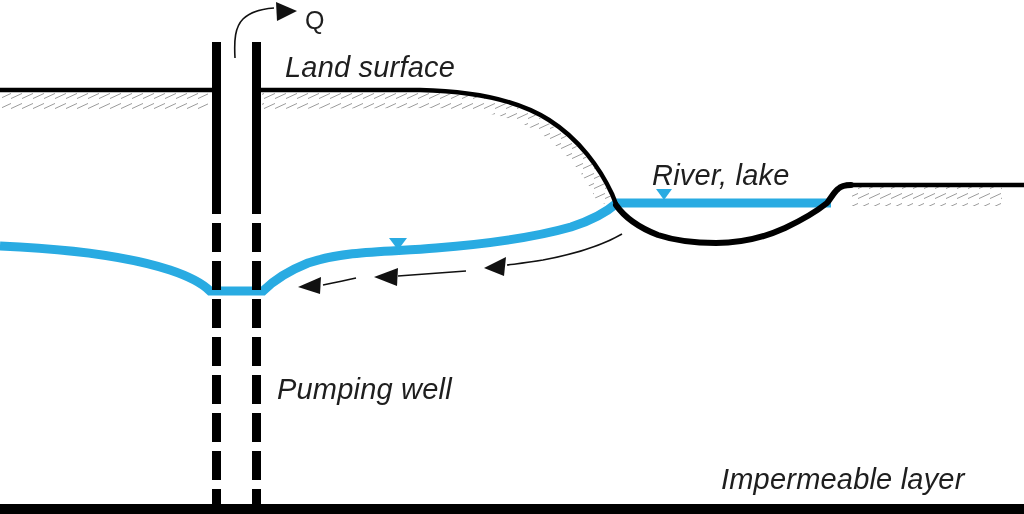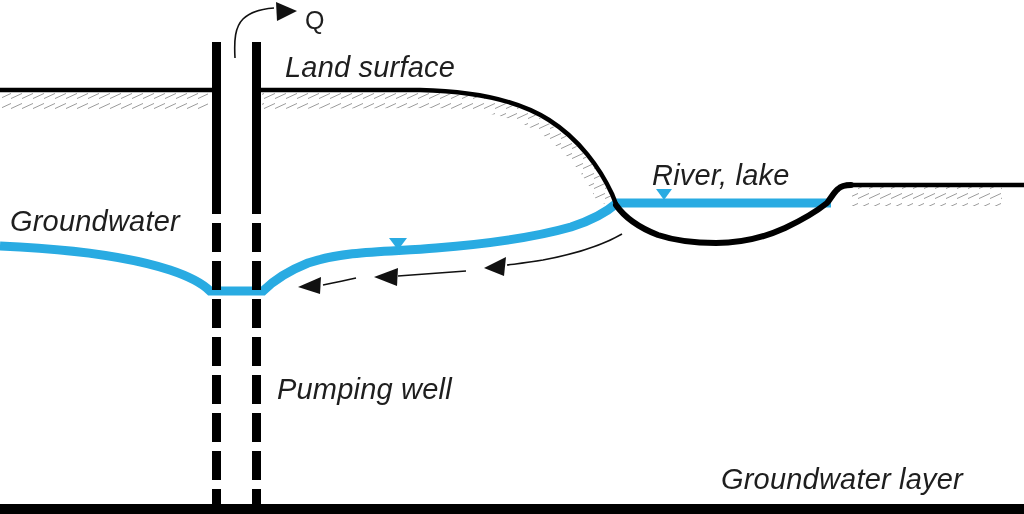--- a/index.html
+++ b/index.html
@@ -77,21 +77,20 @@
     <polygon points="374,277 398,268 397,286" fill="#111"></polygon>
 
     <path d="M 356 278 C 343 281 333 283 323 285" class="thin"></path>
     <polygon points="298,287 321,277 320,294" fill="#111"></polygon>
   </svg>
 
   <div class="lbl-q" style="left:305px;top:6px;">Q</div>
 
   <div class="lbl" style="left:285px;top:50px;">Land surface</div>
 
-  <div class="lbl" style="left:10px;top:204px;">Groundwater</div>
 
   <div class="lbl" style="left:652px;top:151px;margin-top:7px;">River, lake</div>
 
   <div class="lbl" style="left:277px;top:372px;">Pumping well</div>
 
-  <div class="lbl" style="left:721px;top:462px;">Groundwater layer</div>
+  <div class="lbl" style="left:721px;top:462px;">Impermeable layer</div>
 
 </div>
 
 </body></html>

